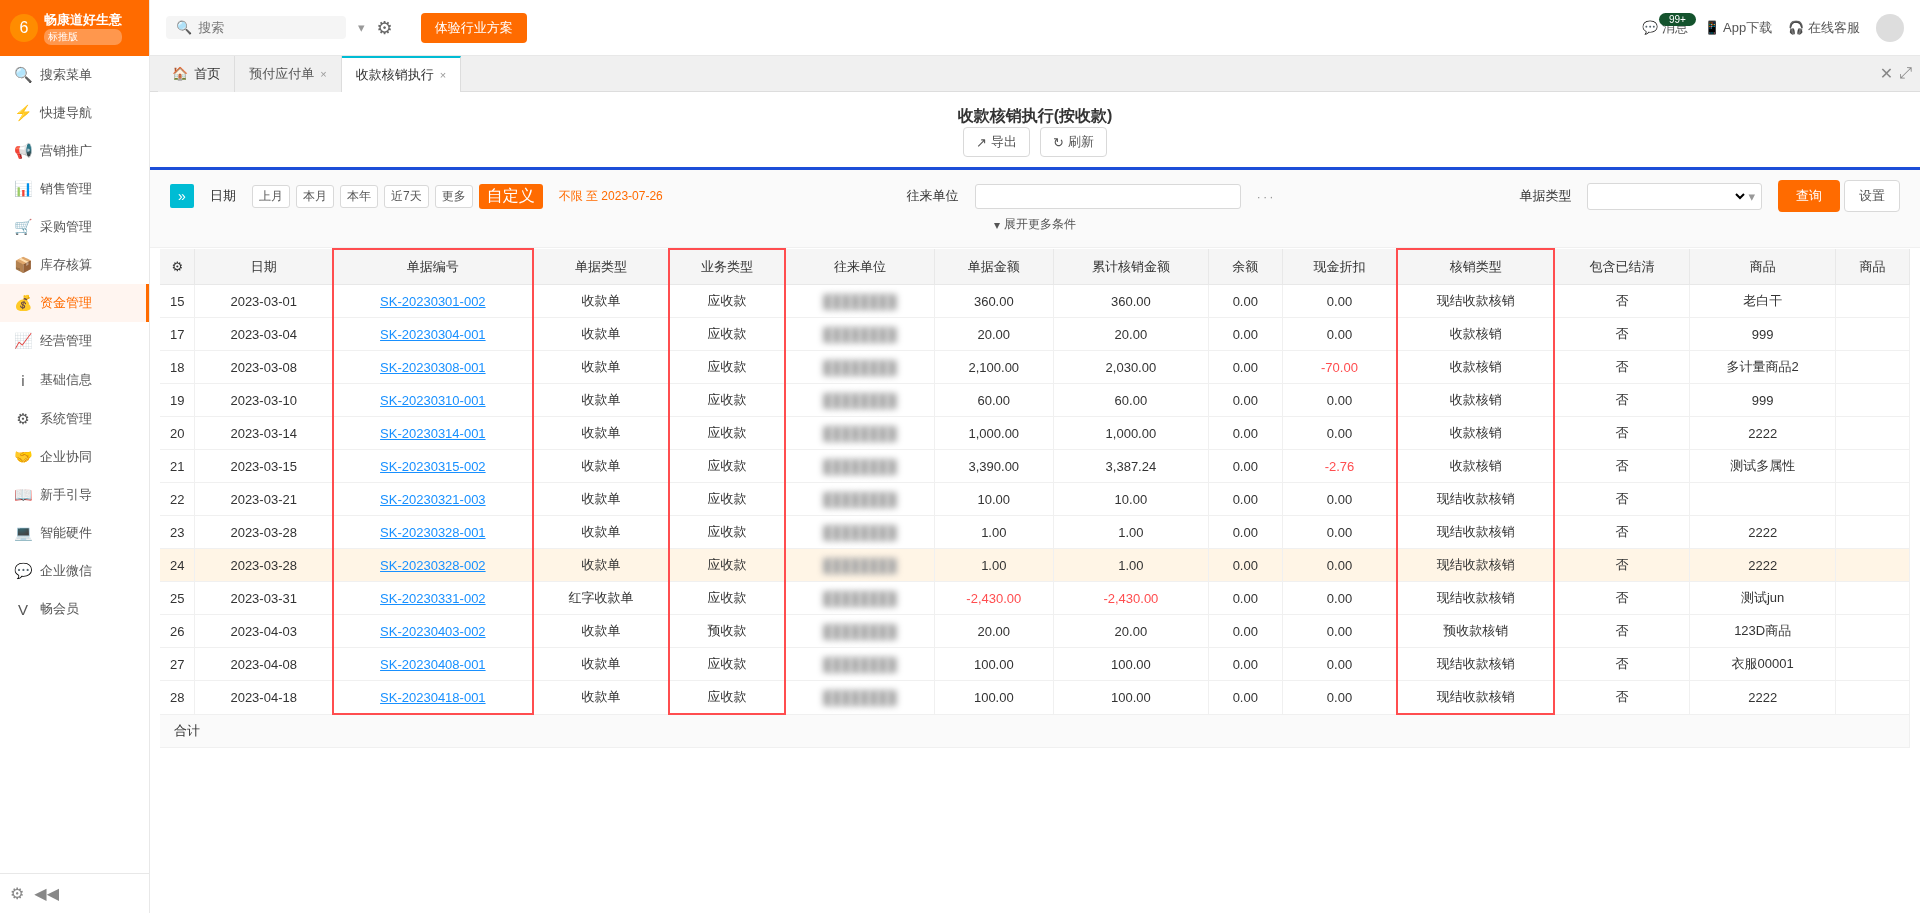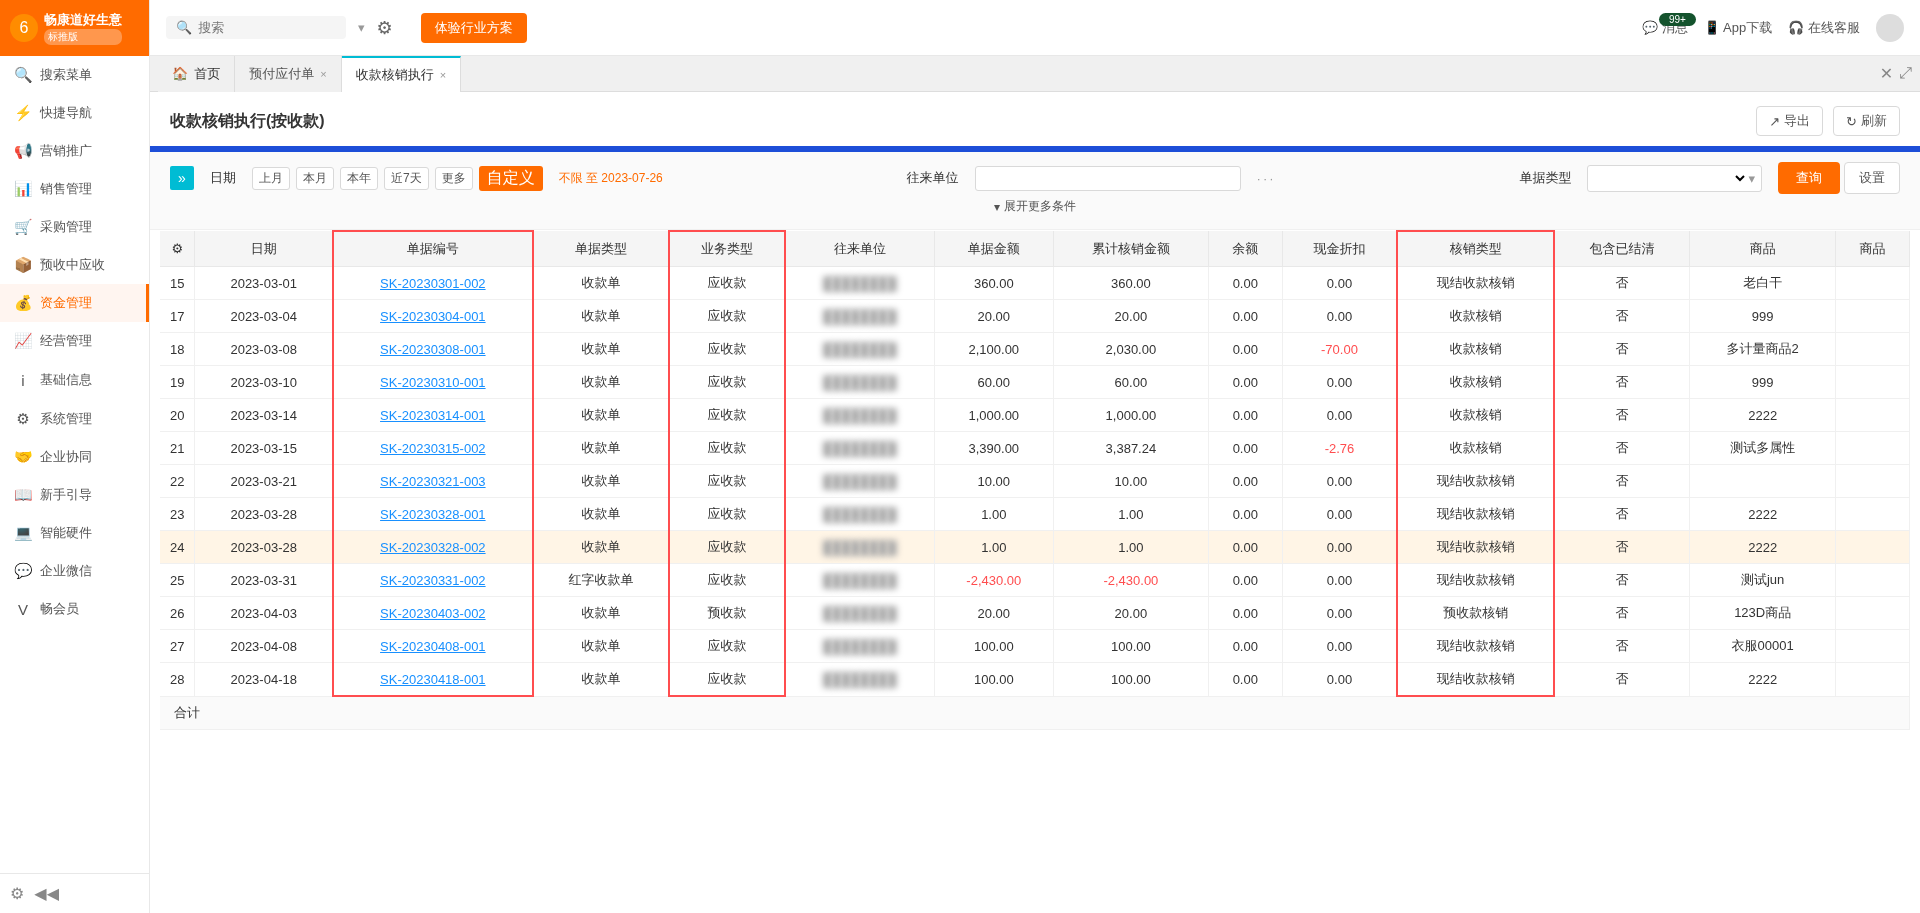--- a/index.html
+++ b/index.html
@@ -35,21 +35,21 @@
     .tabs { background: #f0f0f0; border-bottom: 1px solid #ddd; display: flex; align-items: center; padding: 0 8px; height: 36px; }
     .tab { display: flex; align-items: center; gap: 6px; padding: 0 14px; height: 36px; cursor: pointer; font-size: 13px; color: #555; background: #f0f0f0; border-right: 1px solid #ddd; }
     .tab.home { color: #333; }
     .tab.active { background: #fff; color: #333; border-top: 2px solid #00bcd4; }
     .tab-close { font-size: 11px; color: #999; cursor: pointer; }
     .tabs-spacer { flex: 1; }
     .tabs-actions { display: flex; gap: 6px; color: #888; font-size: 16px; cursor: pointer; }
 
     
     .page { flex: 1; background: #fff; overflow: hidden; display: flex; flex-direction: column; }
-    .page-header { padding: 14px 20px 10px; display: flex; align-items: center; justify-content: space-between; border-bottom: 6px solid #1d4ed8; }
+    .page-header { padding: 14px 20px 10px; display: flex; align-items: center; justify-content: space-between; border-bottom: 3px solid #1d4ed8; flex-direction: column; }
     .page-title { font-size: 16px; font-weight: bold; color: #333; }
     .page-header-actions { display: flex; gap: 10px; }
     .page-header-btn { display: flex; align-items: center; gap: 4px; padding: 5px 12px; border: 1px solid #d9d9d9; border-radius: 4px; cursor: pointer; font-size: 13px; color: #555; background: #fff; }
 
     
     .filter-area { padding: 10px 20px; background: #fafafa; border-bottom: 1px solid #f0f0f0; }
     .filter-row { display: flex; align-items: center; gap: 16px; flex-wrap: wrap; }
     .filter-collapse-btn { width: 24px; height: 24px; background: #00bcd4; color: #fff; border: none; cursor: pointer; border-radius: 2px; display: flex; align-items: center; justify-content: center; font-size: 14px; }
     .filter-label { color: #333; font-size: 13px; white-space: nowrap; }
     .filter-date-options { display: flex; gap: 6px; align-items: center; }
@@ -119,21 +119,21 @@
       <div class="sidebar-item">
         <span class="sidebar-item-icon">📊</span>
         <span>销售管理</span>
       </div>
       <div class="sidebar-item">
         <span class="sidebar-item-icon">🛒</span>
         <span>采购管理</span>
       </div>
       <div class="sidebar-item">
         <span class="sidebar-item-icon">📦</span>
-        <span>预收中应收</span>
+        <span>库存核算</span>
       </div>
       <div class="sidebar-item active">
         <span class="sidebar-item-icon">💰</span>
         <span>资金管理</span>
       </div>
       <div class="sidebar-item">
         <span class="sidebar-item-icon">📈</span>
         <span>经营管理</span>
       </div>
       <div class="sidebar-item">

